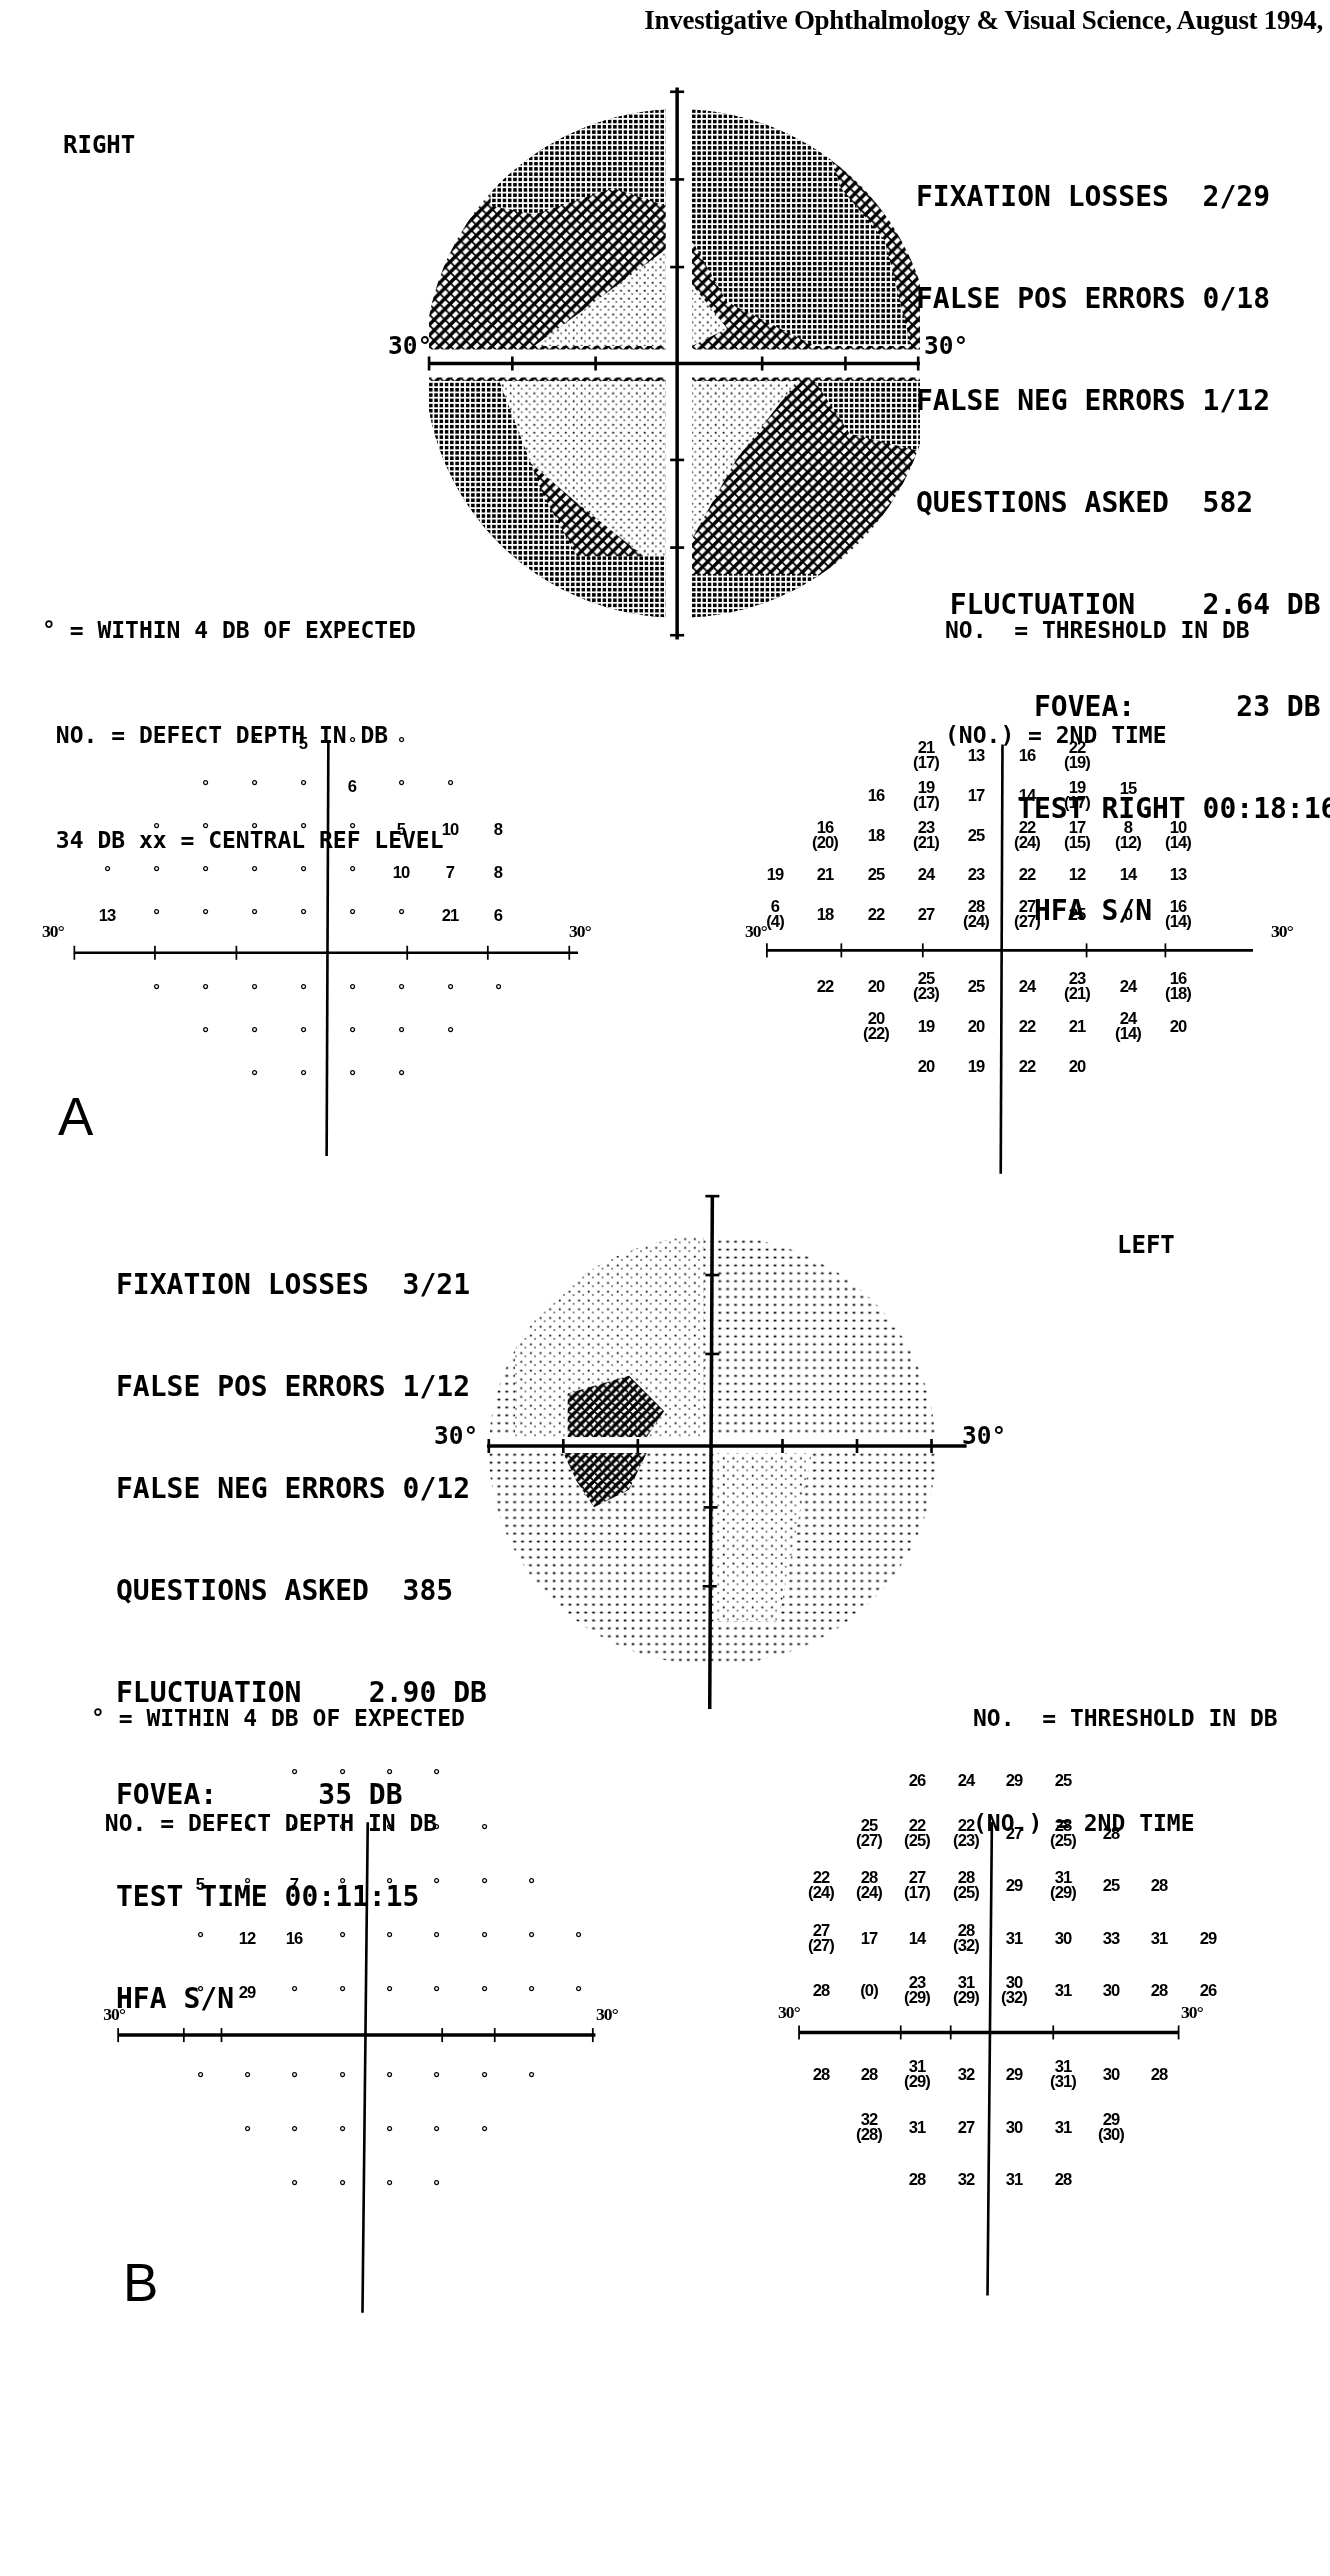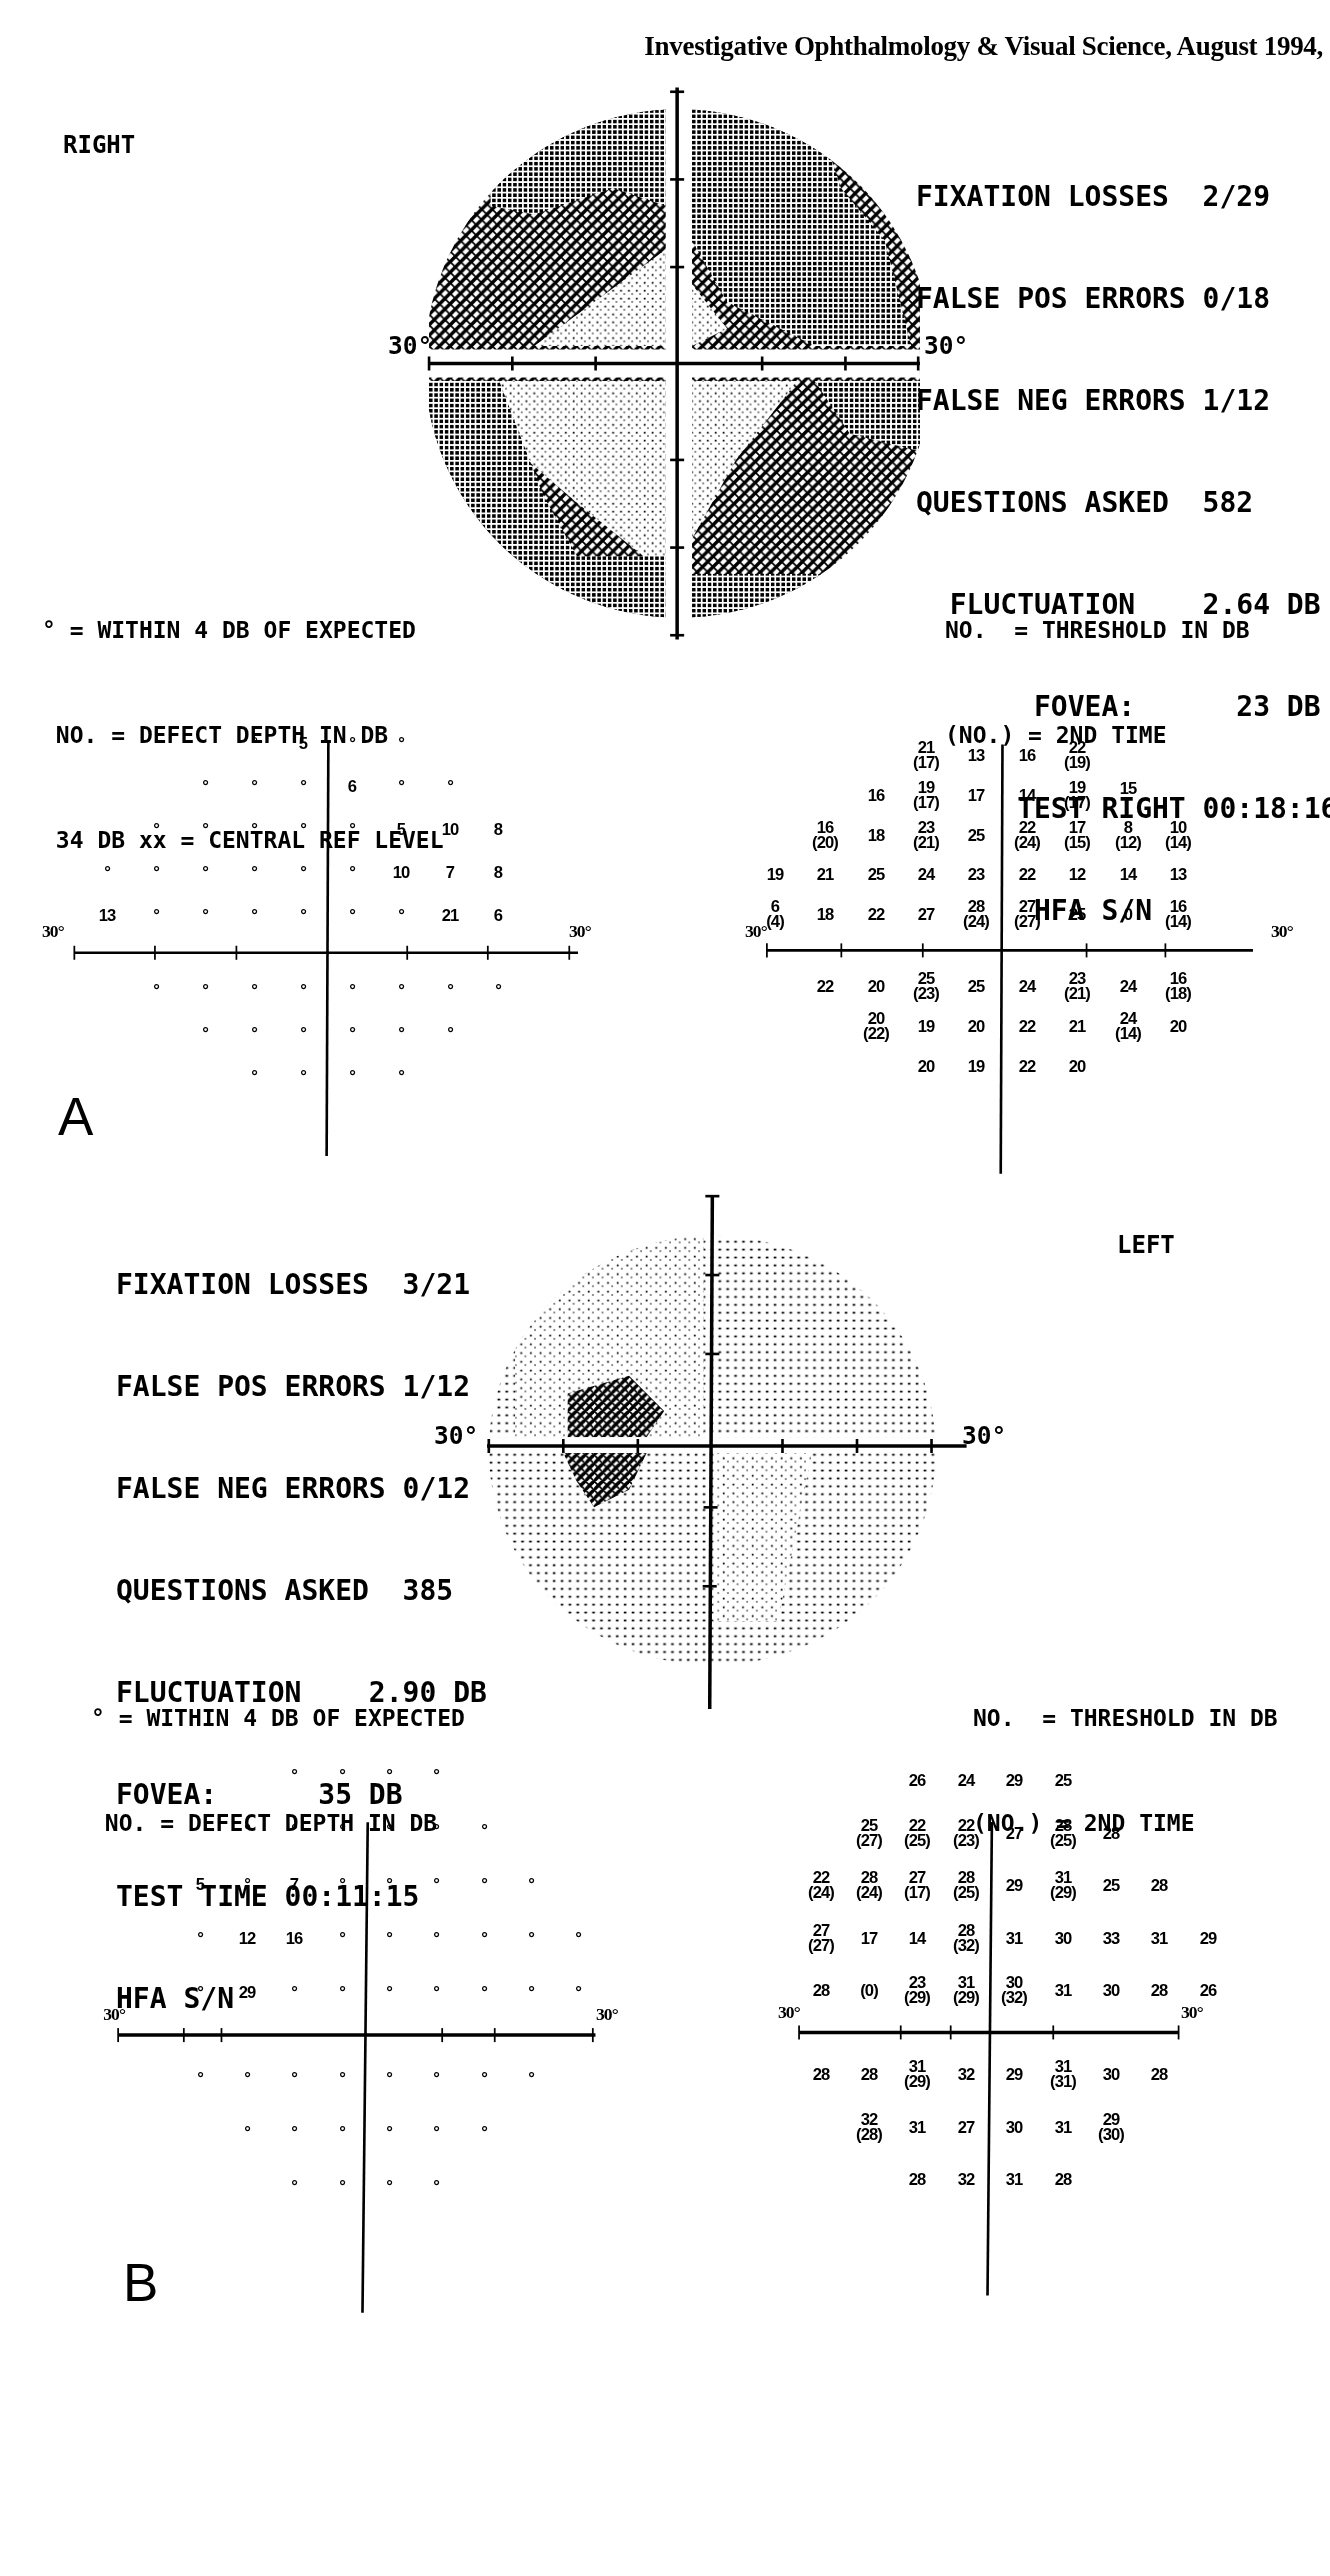--- a/index.html
+++ b/index.html
@@ -1,19 +1,19 @@
 <!DOCTYPE html>
 <html style="font-size:14px"><head>
 <meta charset="utf-8">
 <style>
   html, body { margin:0; padding:0; background:#ffffff; }
   body { width:1330px; height:2576px; position:relative; overflow:hidden; color:#000; }
   .mono { font-family: "DejaVu Sans Mono", "Liberation Mono", monospace; font-weight:bold; }
   .abs { position:absolute; }
-  .journal-header { position:absolute; right:7px; top:5.3px; font-family:"Liberation Serif","DejaVu Serif",serif; font-weight:bold; font-size:27px; letter-spacing:-0.3px;margin-top:26px; }
+  .journal-header { position:absolute; right:7px; top:5.3px; font-family:"Liberation Serif","DejaVu Serif",serif; font-weight:bold; font-size:27px; letter-spacing:-0.3px; }
   .eye-label { font-size:24px; }
   .stats { font-size:28px; line-height:34px; white-space:pre; }
   .legend { font-size:23px; line-height:35px; white-space:pre; }
   .panel-letter { font-family:"Liberation Sans","DejaVu Sans",sans-serif; font-size:53px; font-weight:normal; }
   .deg { font-size:24.5px; }
   .plot-num { font-family:"Liberation Sans","DejaVu Sans",sans-serif; font-weight:bold; font-size:16.6px; position:absolute; transform:translate(-50%,-50%); text-align:center; line-height:15px; letter-spacing:-0.9px; }
   .plot-num .sec { display:block; }
   .small-deg { font-family:"Liberation Serif","DejaVu Serif",serif; font-weight:bold; font-size:17.5px; position:absolute; letter-spacing:-0.9px; }
   svg { position:absolute; overflow:visible; }
 </style>

